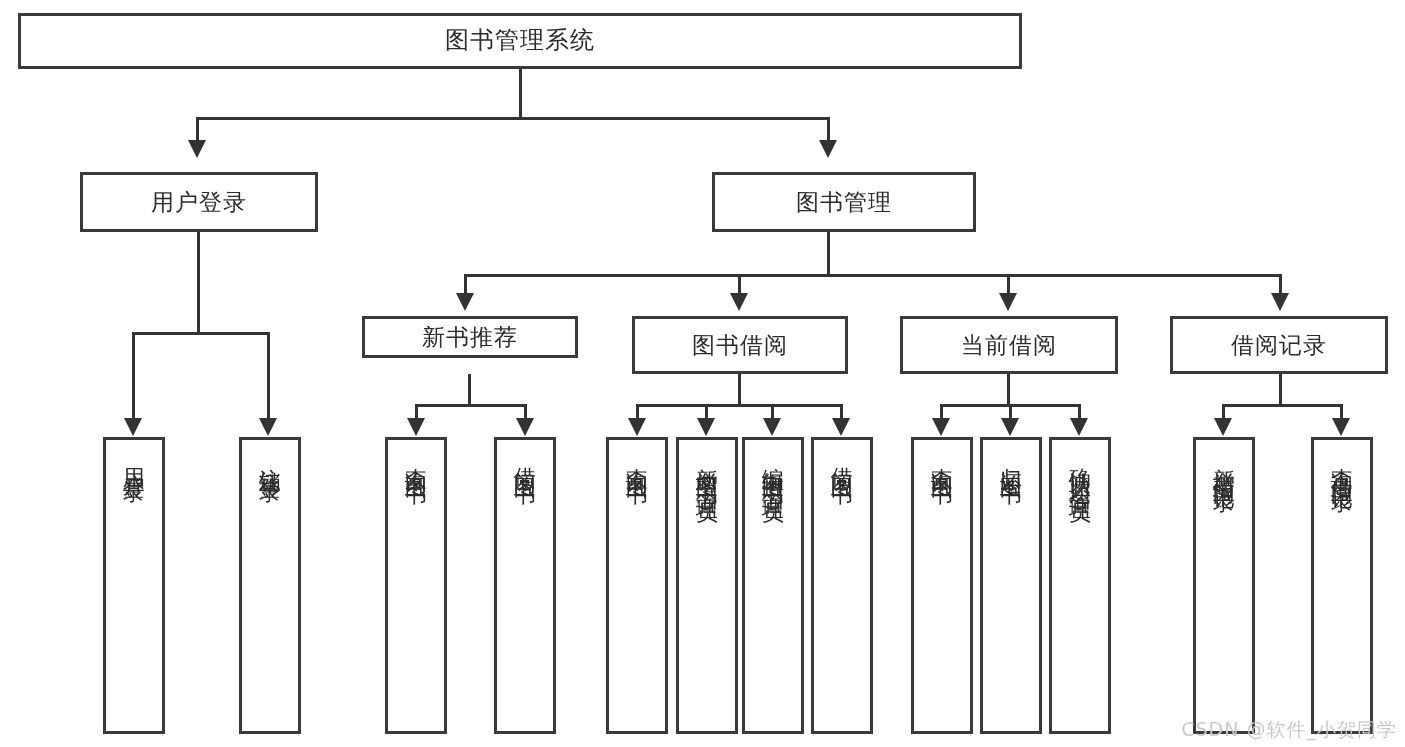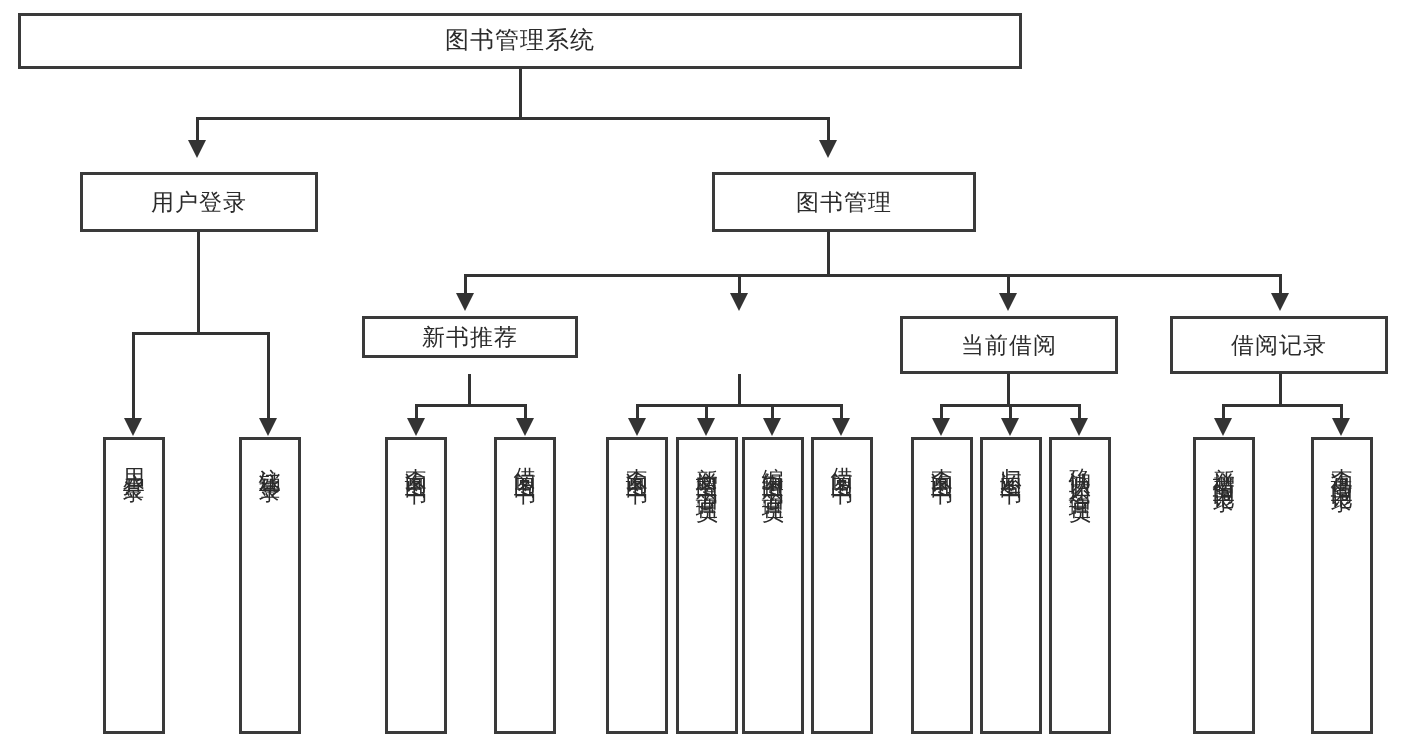--- a/index.html
+++ b/index.html
@@ -115,20 +115,23 @@
   <div class="arrow" style="left:730px; top:293px;"></div>
 
   <div class="ln vl" style="left:1007px; top:274px; width:3px; height:22px;"></div>
   <div class="arrow" style="left:999px; top:293px;"></div>
 
   <div class="ln vl" style="left:1279px; top:274px; width:3px; height:22px;"></div>
   <div class="arrow" style="left:1271px; top:293px;"></div>
 
   <div class="node" style="left:362px; top:316px; width:216px; height:42px;">
     <span class="lbl">新书推荐</span>
+  </div>
+  <div class="node" style="left:632px; top:316px; width:216px; height:58px;">
+    <span class="lbl">图书借阅</span>
   </div>
   <div class="node" style="left:1170px; top:316px; width:218px; height:58px;">
     <span class="lbl">借阅记录</span>
   </div>
   <div class="node" style="left:900px; top:316px; width:218px; height:58px;">
     <span class="lbl">当前借阅</span>
   </div>
 
   <div class="ln vl" style="left:468px; top:374px; width:3px; height:32px;"></div>
   <div class="ln hl" style="left:415px; top:404px; width:112px; height:3px;"></div>
@@ -201,14 +204,15 @@
     <span class="lbl">确认归还（管理员）</span>
   </div>
 
   <div class="node vert" style="left:1193px; top:437px; width:62px; height:297px;">
     <span class="lbl">新增借阅记录</span>
   </div>
   <div class="node vert" style="left:1311px; top:437px; width:62px; height:297px;">
     <span class="lbl">查询借阅记录</span>
   </div>
 
+  <div id="watermark">CSDN @软件_小贺同学</div>
 
 </div>
 
 </body></html>

